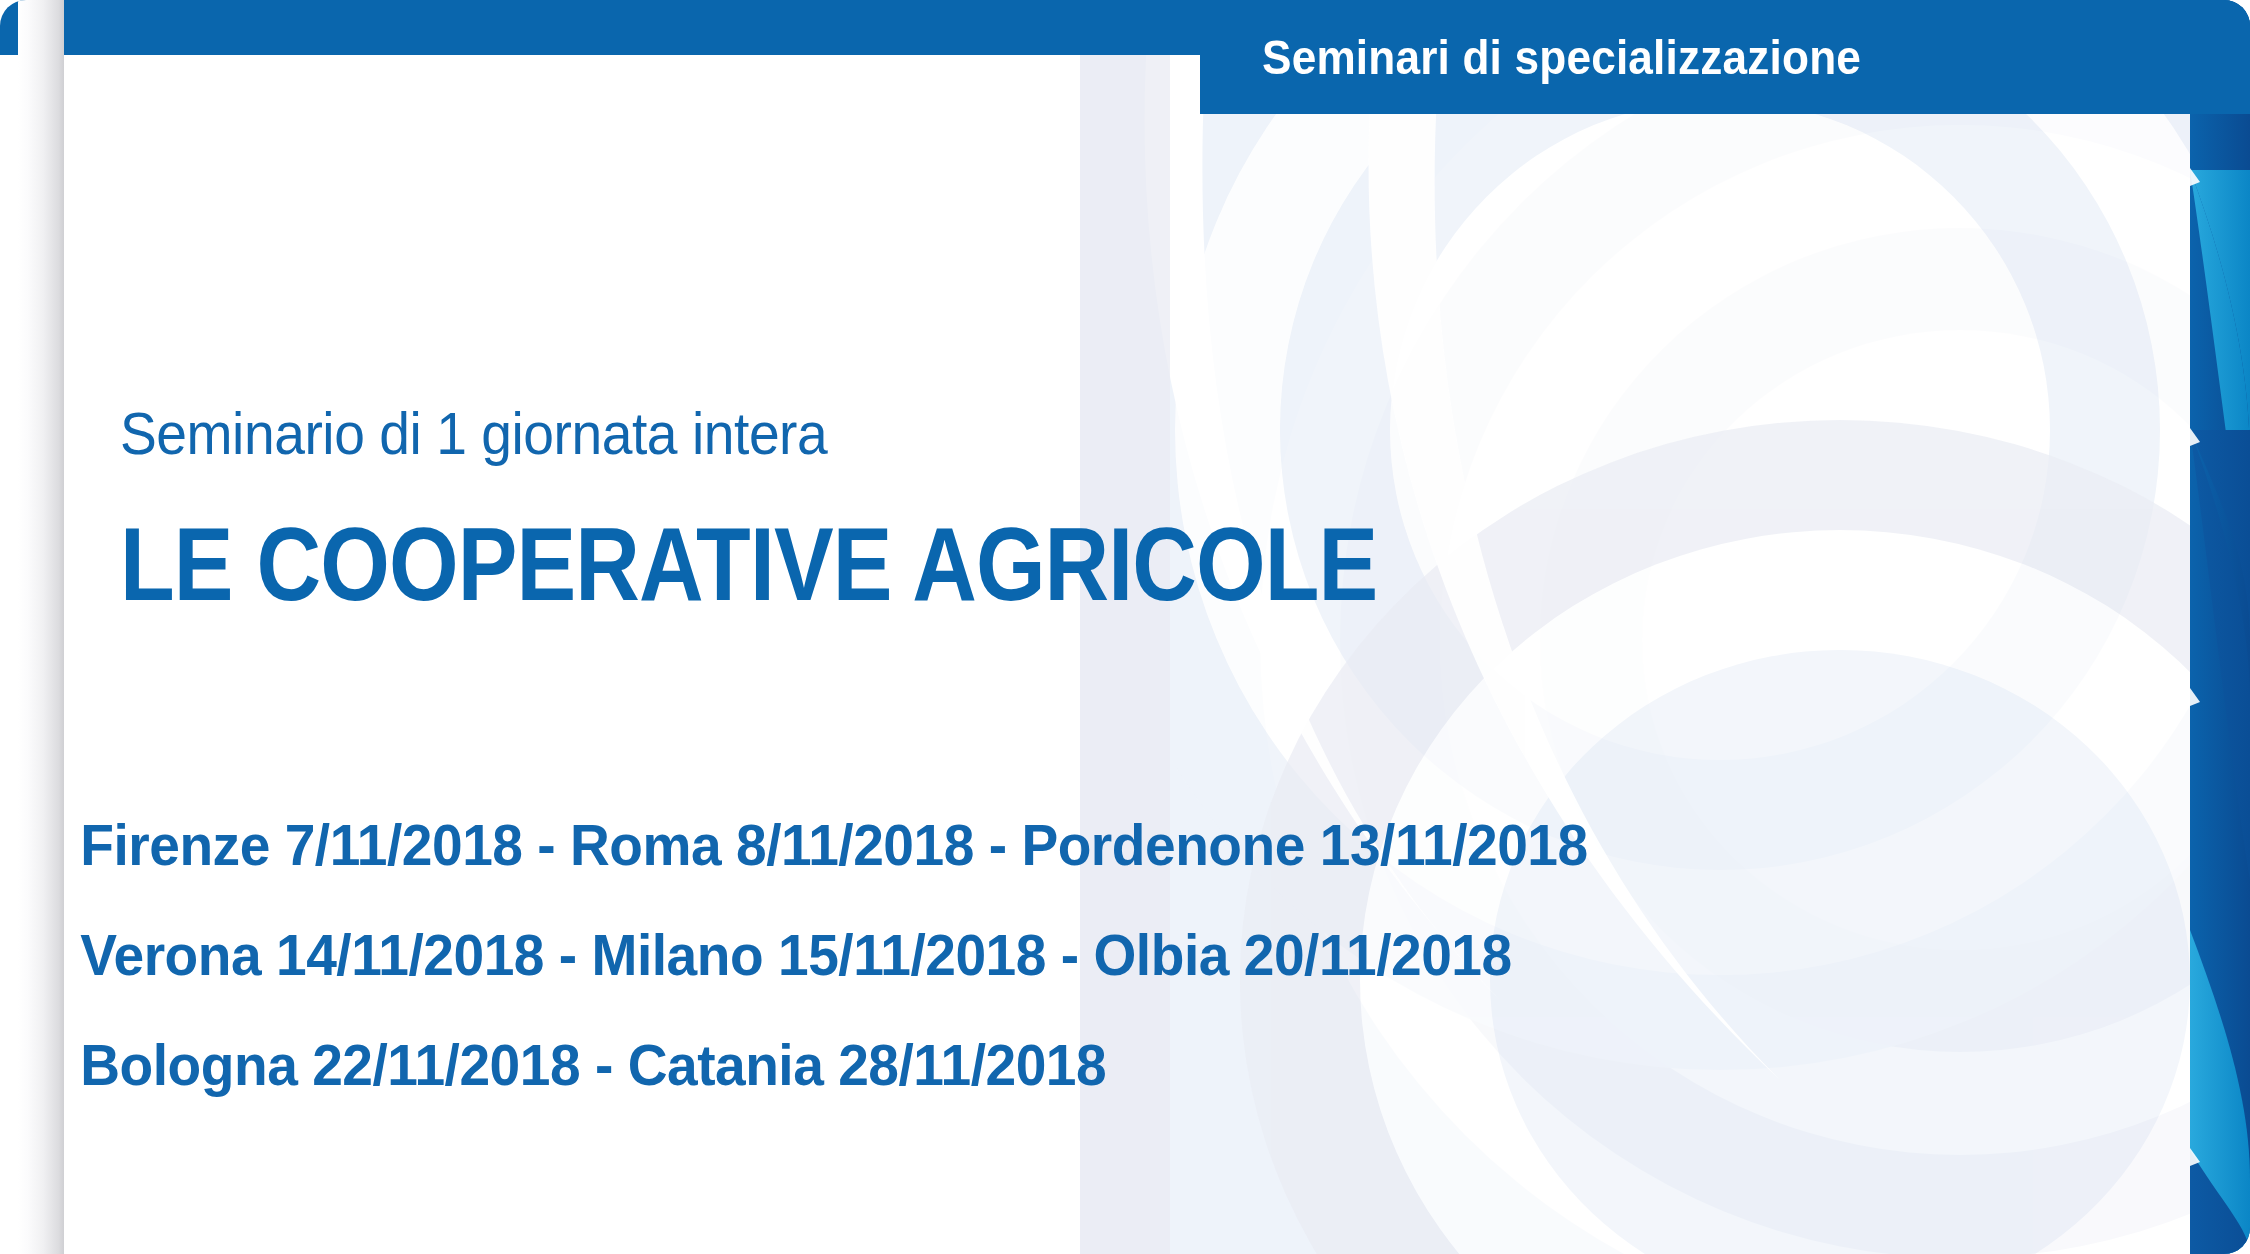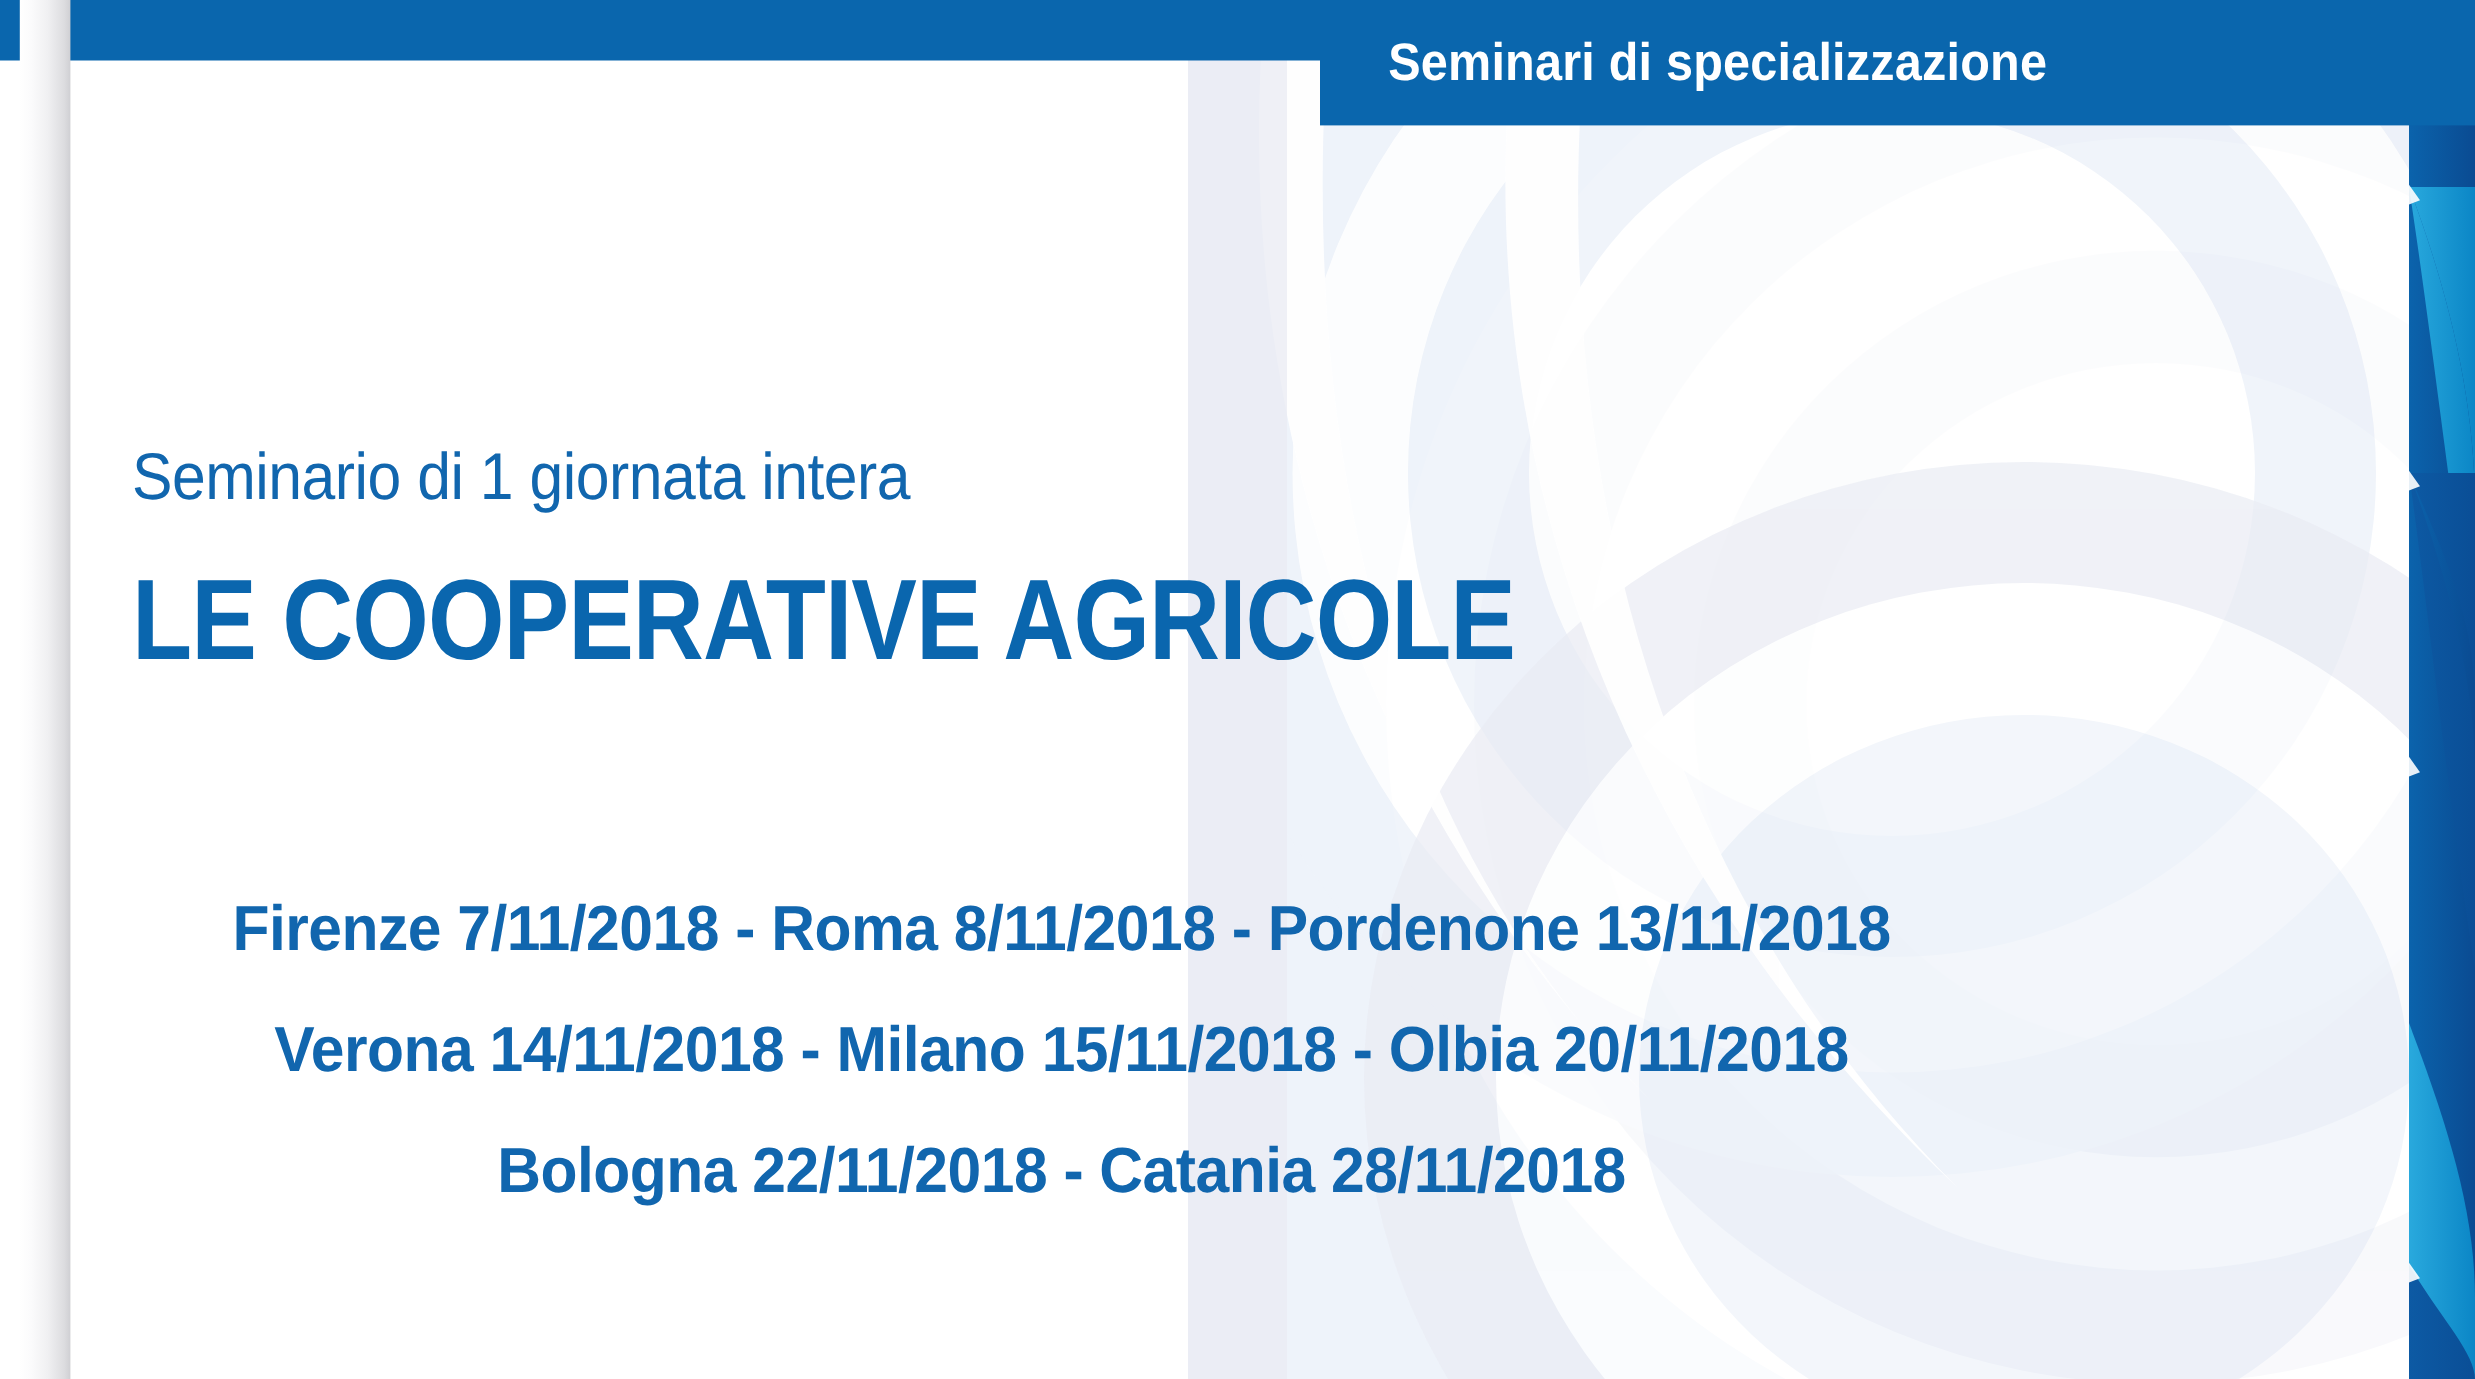--- a/index.html
+++ b/index.html
@@ -7,20 +7,21 @@
     padding: 0;
     background: #ffffff;
   }
   #slide {
     position: relative;
     width: 2250px;
     height: 1254px;
     overflow: hidden;
     background: #ffffff;
     font-family: "Liberation Sans", sans-serif;
+    border-radius: 26px;
   }
 
   
   .fold-shadow {
     position: absolute;
     left: 18px;
     top: 0;
     width: 46px;
     height: 1254px;
     background: linear-gradient(to right,
@@ -129,21 +130,21 @@
     transform: scaleX(0.86);
     transform-origin: left top;
     white-space: nowrap;
   }
 
   .dates {
     position: absolute;
     left: 0;
     top: 790px;
     width: 1930px;
-    text-align: center;
+    padding-left: 32px;
   }
   .date-line {
     color: #1166ae;
     font-family: "Liberation Sans", sans-serif;
     font-weight: 700;
     font-size: 58px;
     line-height: 110px;
     letter-spacing: -0.5px;
     white-space: nowrap;
     transform: scaleX(0.95);

